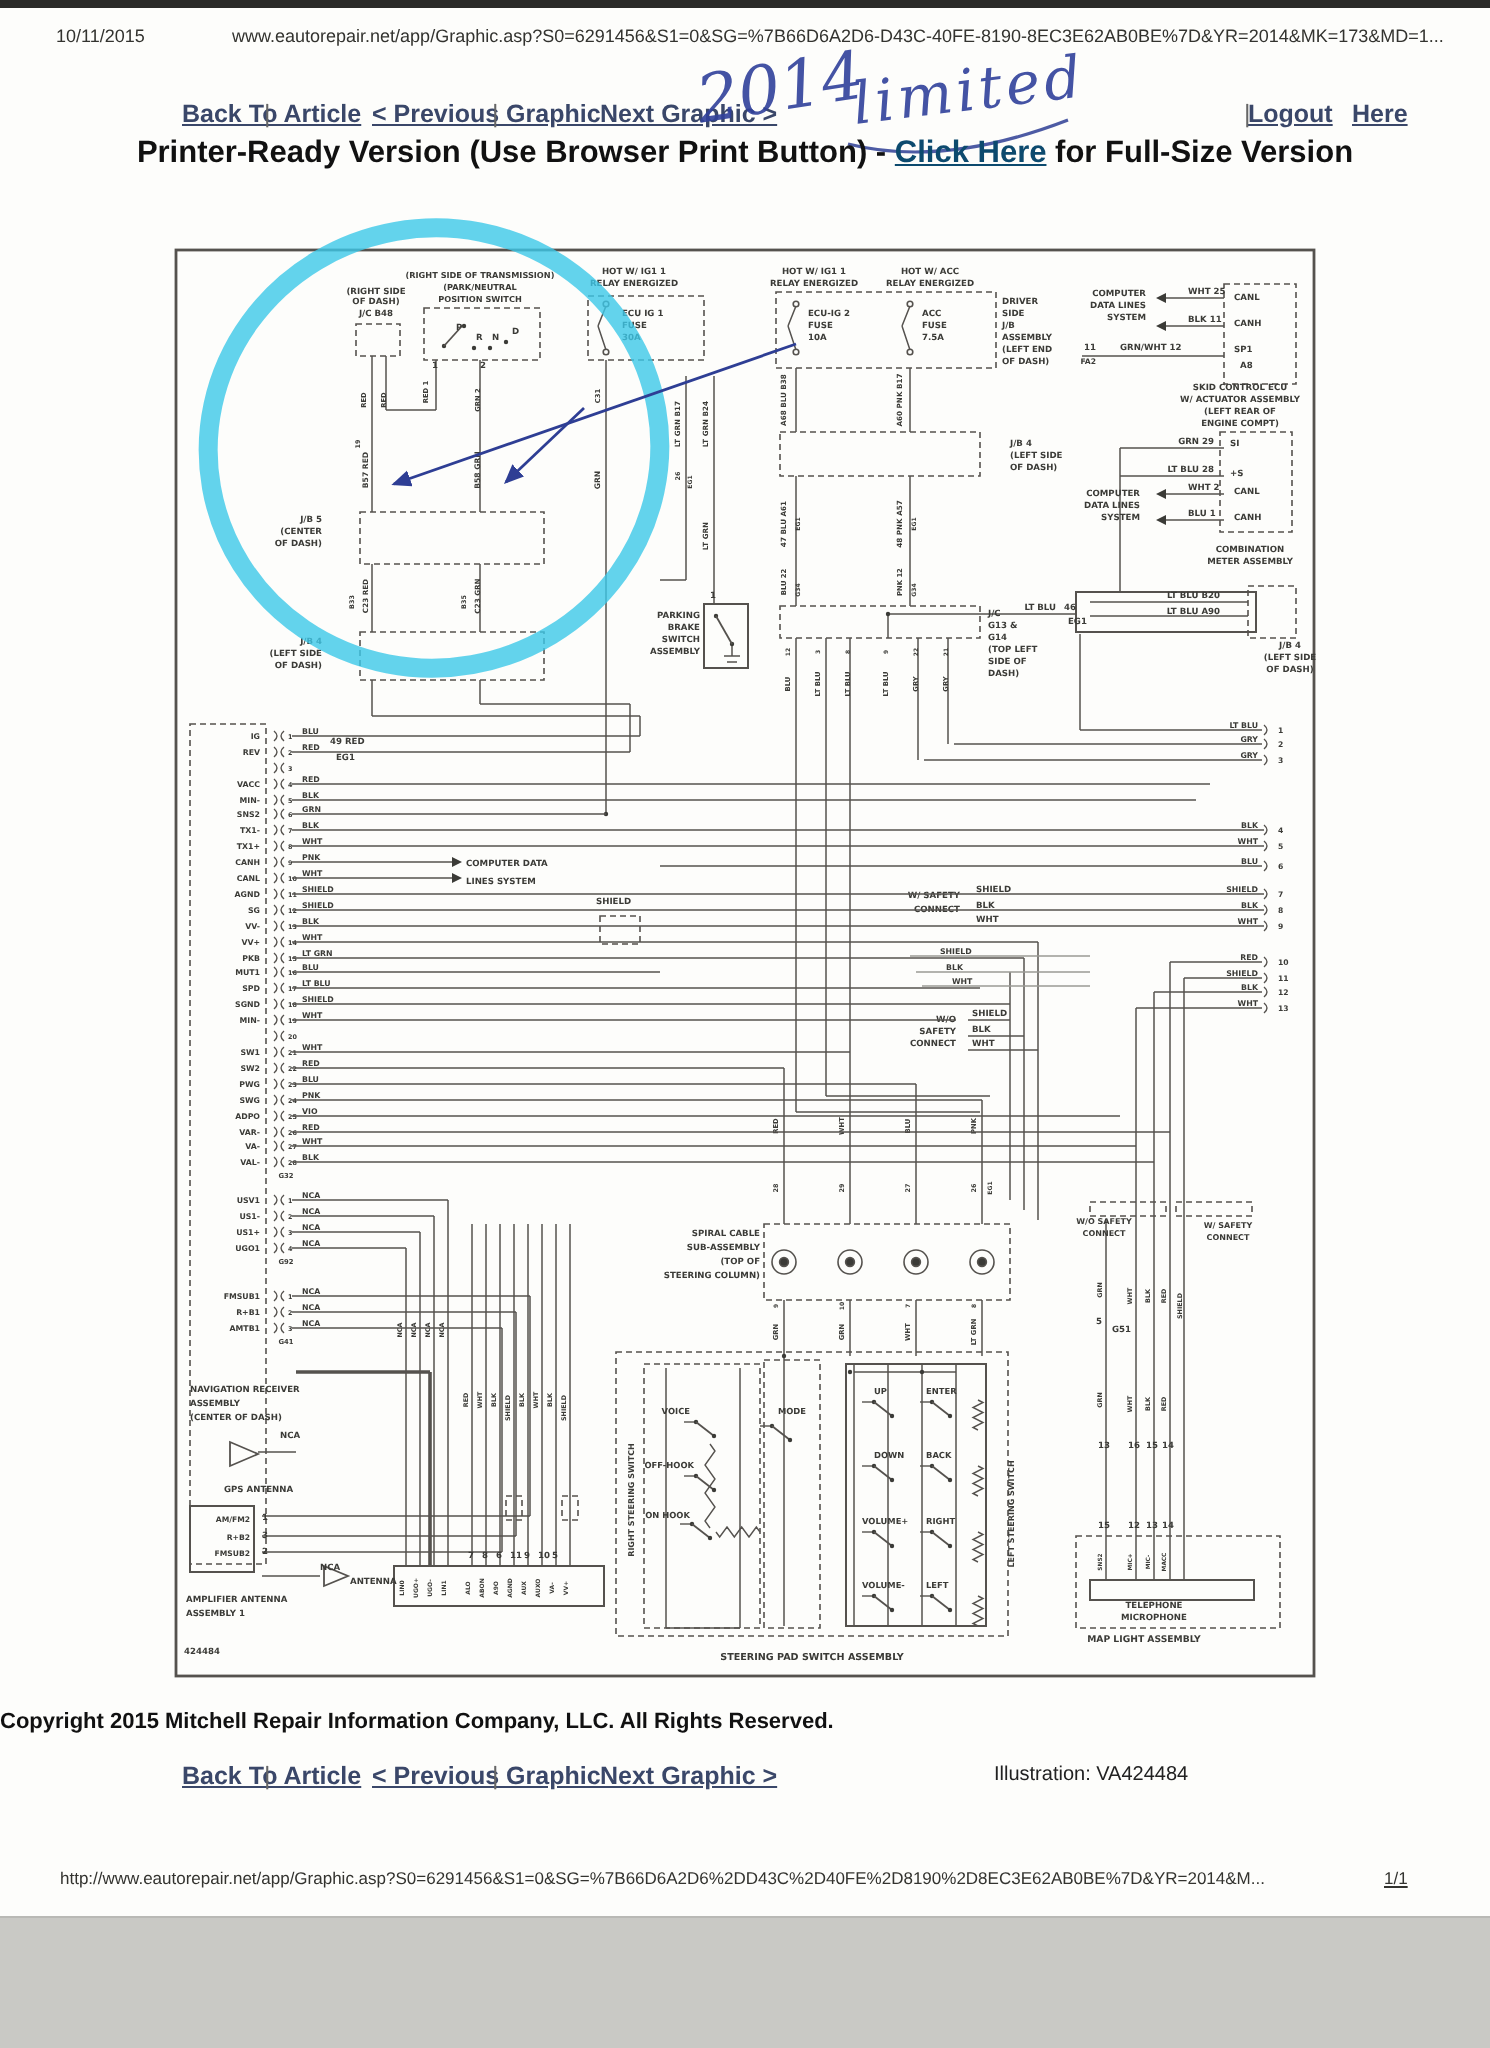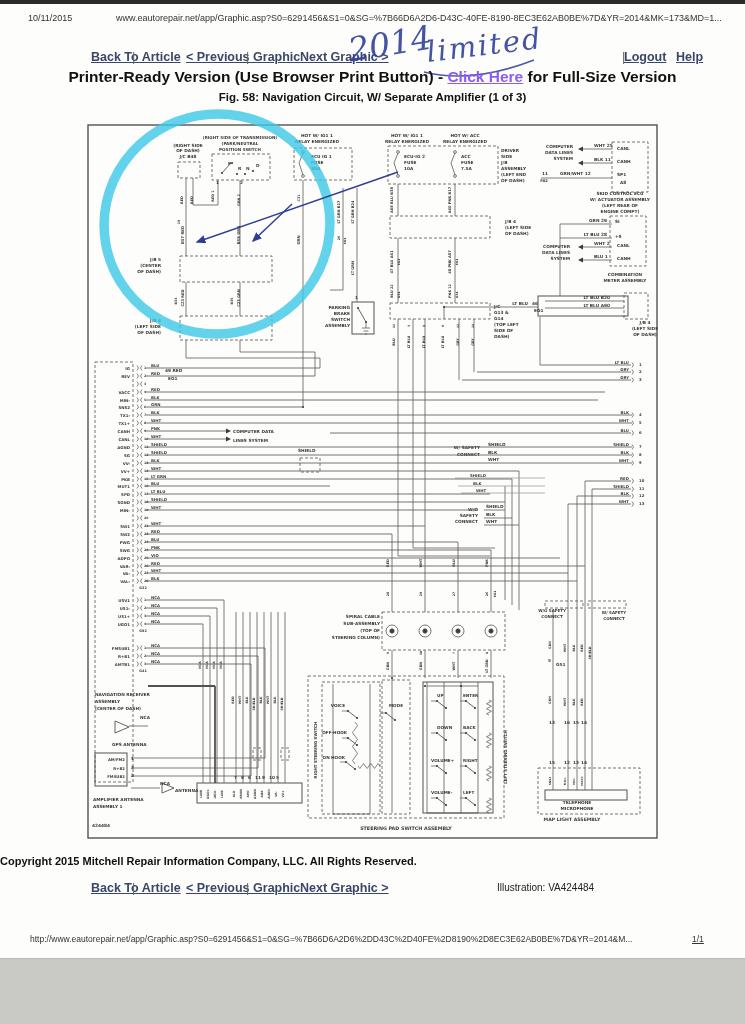--- a/index.html
+++ b/index.html
@@ -8,21 +8,21 @@
   .topstrip{position:absolute;left:0;top:0;width:745px;height:4px;background:#2b2b28;}
   .grayband{position:absolute;left:0;top:958px;width:745px;height:66px;background:#c9c9c5;border-top:1px solid #b9b9b5;}
   .hdr{position:absolute;top:13px;font-size:9px;color:#33332f;white-space:nowrap;}
   .hdr-date{left:28px;}
   .hdr-url{left:116px;}
   .navrow{position:absolute;top:50px;left:0;width:745px;height:18px;font-size:12.5px;font-weight:bold;color:#3a4769;}
   .navrow a{color:#3a4769;text-decoration:underline;cursor:pointer;}
   .nl{position:absolute;white-space:nowrap;margin-left:46px;}
   .sep{color:#666;font-weight:normal;position:absolute;}
   .titlerow{position:absolute;top:68px;left:0;width:745px;text-align:center;font-size:15.5px;font-weight:bold;color:#111;}
-  .titlerow a{color:#8b5cf6;text-decoration:underline;cursor:pointer;}
+  .titlerow a{color:#0c4a6e;text-decoration:underline;cursor:pointer;}
   .subtitlerow{position:absolute;top:91px;left:0;width:745px;text-align:center;font-size:11.5px;font-weight:bold;color:#111;}
   .hw{position:absolute;font-family:"DejaVu Serif",serif;font-style:italic;color:#31419b;opacity:.9;}
   .hw1{top:24px;left:348px;font-size:33px;transform:rotate(-9deg);}
   .hw2{top:28px;left:426px;font-size:29px;transform:rotate(-7deg);letter-spacing:2px;}
   .copyright{position:absolute;top:855px;left:0;width:745px;text-align:left;font-size:11px;font-weight:bold;color:#111;}
   .navbot{position:absolute;top:881px;left:0;width:745px;height:18px;font-size:12.5px;font-weight:bold;color:#3a4769;}
   .navbot a{color:#3a4769;text-decoration:underline;cursor:pointer;}
   .illus{position:absolute;left:497px;top:882px;font-size:10px;font-weight:normal;color:#222;}
   .footurl{position:absolute;top:934px;left:30px;font-size:8.5px;color:#33332f;white-space:nowrap;}
   .pagenum{position:absolute;top:934px;left:692px;font-size:8.5px;color:#33332f;text-decoration:underline;}
@@ -789,28 +789,27 @@
   <div class="hdr hdr-url">www.eautorepair.net/app/Graphic.asp?S0=6291456&amp;S1=0&amp;SG=%7B66D6A2D6-D43C-40FE-8190-8EC3E62AB0BE%7D&amp;YR=2014&amp;MK=173&amp;MD=1...</div>
 
   <div class="navrow">
     <a class="nl" style="left:45px">Back To Article</a>
     <span class="sep" style="left:132px">|</span>
     <a class="nl" style="left:140px">&lt; Previous Graphic</a>
     <span class="sep" style="left:246px">|</span>
     <a class="nl" style="left:254px">Next Graphic &gt;</a>
     <a class="nl" style="left:578px">Logout</a>
     <span class="sep" style="left:622px">|</span>
-    <a class="nl" style="left:630px">Help</a>
+    <a class="nl" style="left:630px">Here</a>
   </div>
 
   <div class="hw hw1">2014</div>
   <div class="hw hw2">limited</div>
 
   <div class="titlerow"><span>Printer-Ready Version (Use Browser Print Button) - </span><a>Click Here</a><span> for Full-Size Version</span></div>
-  <div class="subtitlerow">Fig. 58: Navigation Circuit, W/ Separate Amplifier (1 of 3)</div>
 
   <div class="copyright">Copyright 2015 Mitchell Repair Information Company, LLC.  All Rights Reserved.</div>
 
   <div class="navbot">
     <a class="nl" style="left:45px">Back To Article</a>
     <span class="sep" style="left:132px">|</span>
     <a class="nl" style="left:140px">&lt; Previous Graphic</a>
     <span class="sep" style="left:246px">|</span>
     <a class="nl" style="left:254px">Next Graphic &gt;</a>
   </div>

